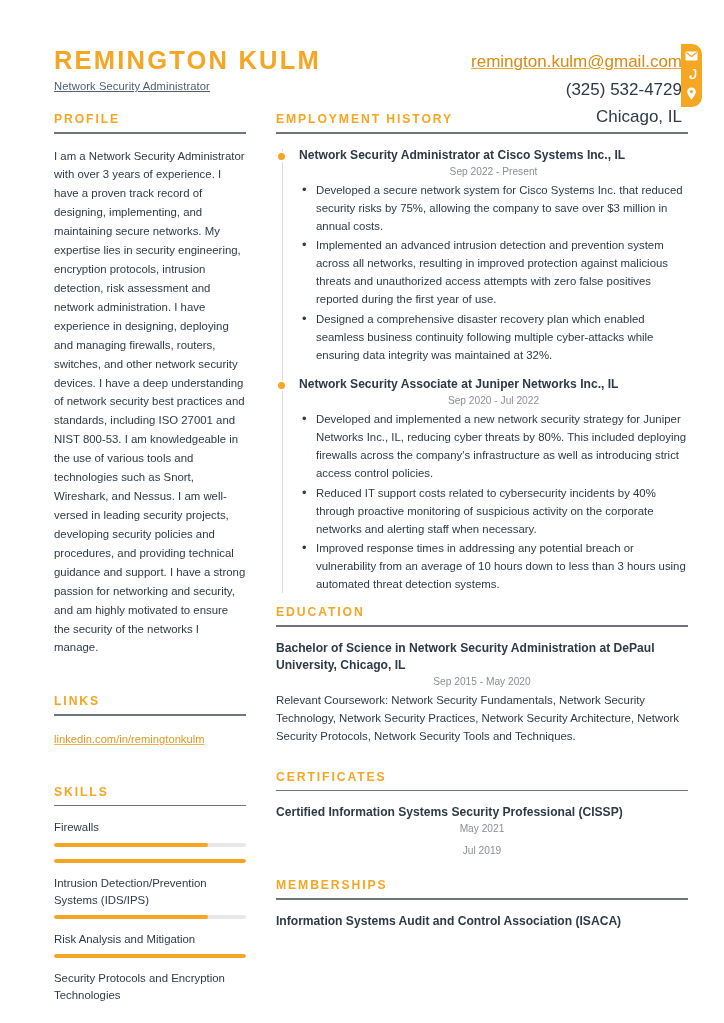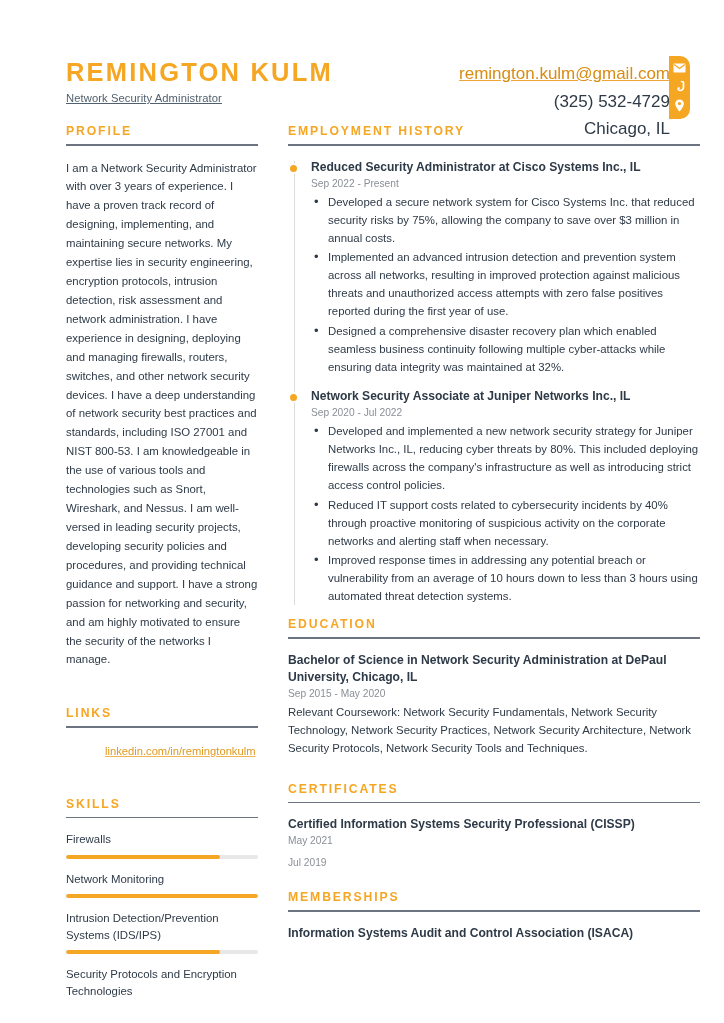--- a/index.html
+++ b/index.html
@@ -14,21 +14,21 @@
     font-family: "Liberation Sans", sans-serif;
     color: #2e3a47;
     position: relative;
     overflow: hidden;
   }
 
   .page {
     width: 724px;
     height: 1023px;
     position: relative;
-    padding: 12px;
+    padding: 0;
   }
 
   
   .header {
     position: relative;
     padding: 44px 0 0 0;
     height: 112px;
   }
 
   .header-inner {
@@ -134,21 +134,20 @@
   }
 
   .links-wrap { margin-top: 37px; }
 
   .link-item {
     font-size: 11.2px;
     color: #e09a20;
     text-decoration: underline;
     text-decoration-color: #f0b454;
     display: inline-block;
-    margin-left: 39px;
   }
 
   .skills-wrap { margin-top: 38px; }
 
   .skill { margin-bottom: 12px; }
 
   .skill-name {
     font-size: 11.4px;
     line-height: 1.5;
     color: #2e3a47;
@@ -198,20 +197,21 @@
     font-weight: bold;
     color: #2e3a47;
     line-height: 1.42;
   }
 
   .entry-date {
     font-size: 10.2px;
     color: #8a8f96;
     margin-top: 2px;
     margin-bottom: 4px;
+    text-align: center;
   }
 
   .bullets {
     list-style: none;
     margin: 0;
     padding: 0;
   }
 
   .bullets li {
     font-size: 11.4px;
@@ -312,50 +312,55 @@
         <div class="section-title">SKILLS</div>
         <div class="section-rule"></div>
         <div id="skills-list">
             <div class="skill">
               <div class="skill-name">Firewalls</div>
               <div class="skill-track">
                 <div class="skill-fill" style="width: 80%;"></div>
               </div>
             </div>
             <div class="skill">
-              <div class="skill-name">Network Monitoring</div>
               <div class="skill-track">
                 <div class="skill-fill" style="width: 100%;"></div>
               </div>
             </div>
             <div class="skill">
               <div class="skill-name">Intrusion Detection/Prevention Systems (IDS/IPS)</div>
               <div class="skill-track">
                 <div class="skill-fill" style="width: 80%;"></div>
+              </div>
+            </div>
+            <div class="skill">
+              <div class="skill-name">Risk Analysis and Mitigation</div>
+              <div class="skill-track">
+                <div class="skill-fill" style="width: 100%;"></div>
               </div>
             </div>
             <div class="skill">
               <div class="skill-name">Security Protocols and Encryption Technologies</div>
             </div>
           </div>
       </div>
 
     </div>
 
     <div class="col-right">
 
       <div class="section">
         <div class="section-title">EMPLOYMENT HISTORY</div>
         <div class="section-rule"></div>
         <div class="timeline">
           <div class="timeline-axis"></div>
           <div id="jobs-list">
               <div class="job">
                 <div class="job-dot"></div>
-                <div class="entry-title">Reduced Security Administrator at Cisco Systems Inc., IL</div>
+                <div class="entry-title">Network Security Administrator at Cisco Systems Inc., IL</div>
                 <div class="entry-date">Sep 2022 - Present</div>
                 <ul class="bullets">
                   <li>Developed a secure network system for Cisco Systems Inc. that reduced security risks by 75%, allowing the company to save over $3 million in annual costs.</li>
                   <li>Implemented an advanced intrusion detection and prevention system across all networks, resulting in improved protection against malicious threats and unauthorized access attempts with zero false positives reported during the first year of use.</li>
                   <li>Designed a comprehensive disaster recovery plan which enabled seamless business continuity following multiple cyber-attacks while ensuring data integrity was maintained at 32%.</li>
                 </ul>
               </div>
               <div class="job">
                 <div class="job-dot"></div>
                 <div class="entry-title">Network Security Associate at Juniper Networks Inc., IL</div>

